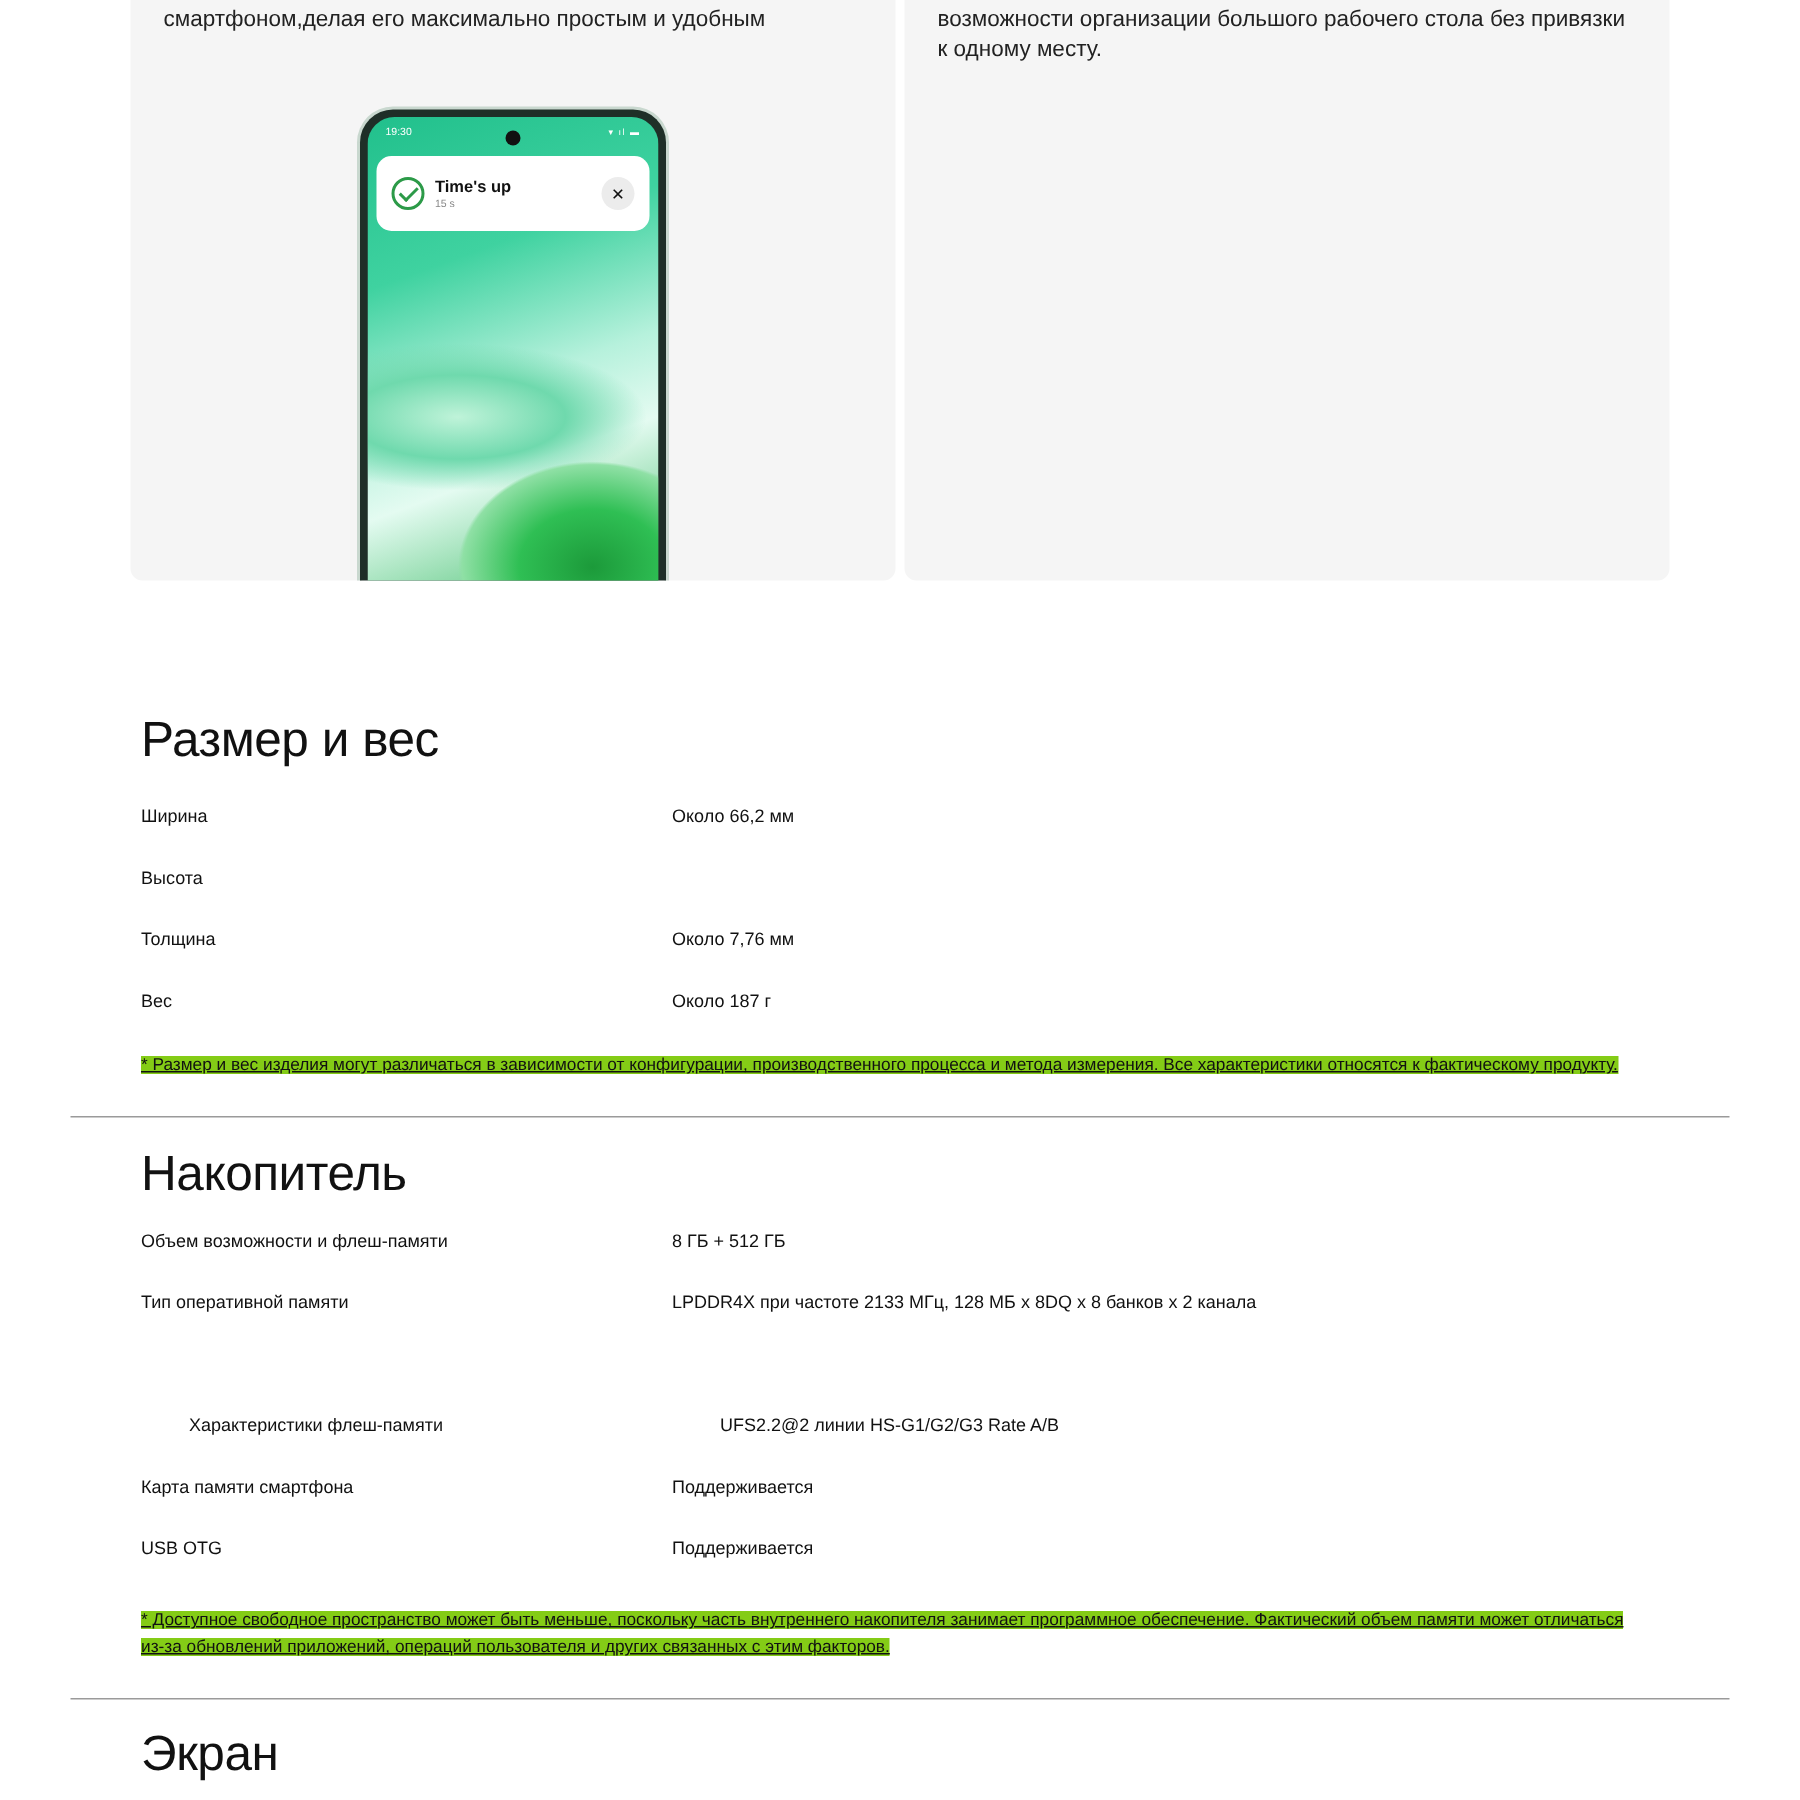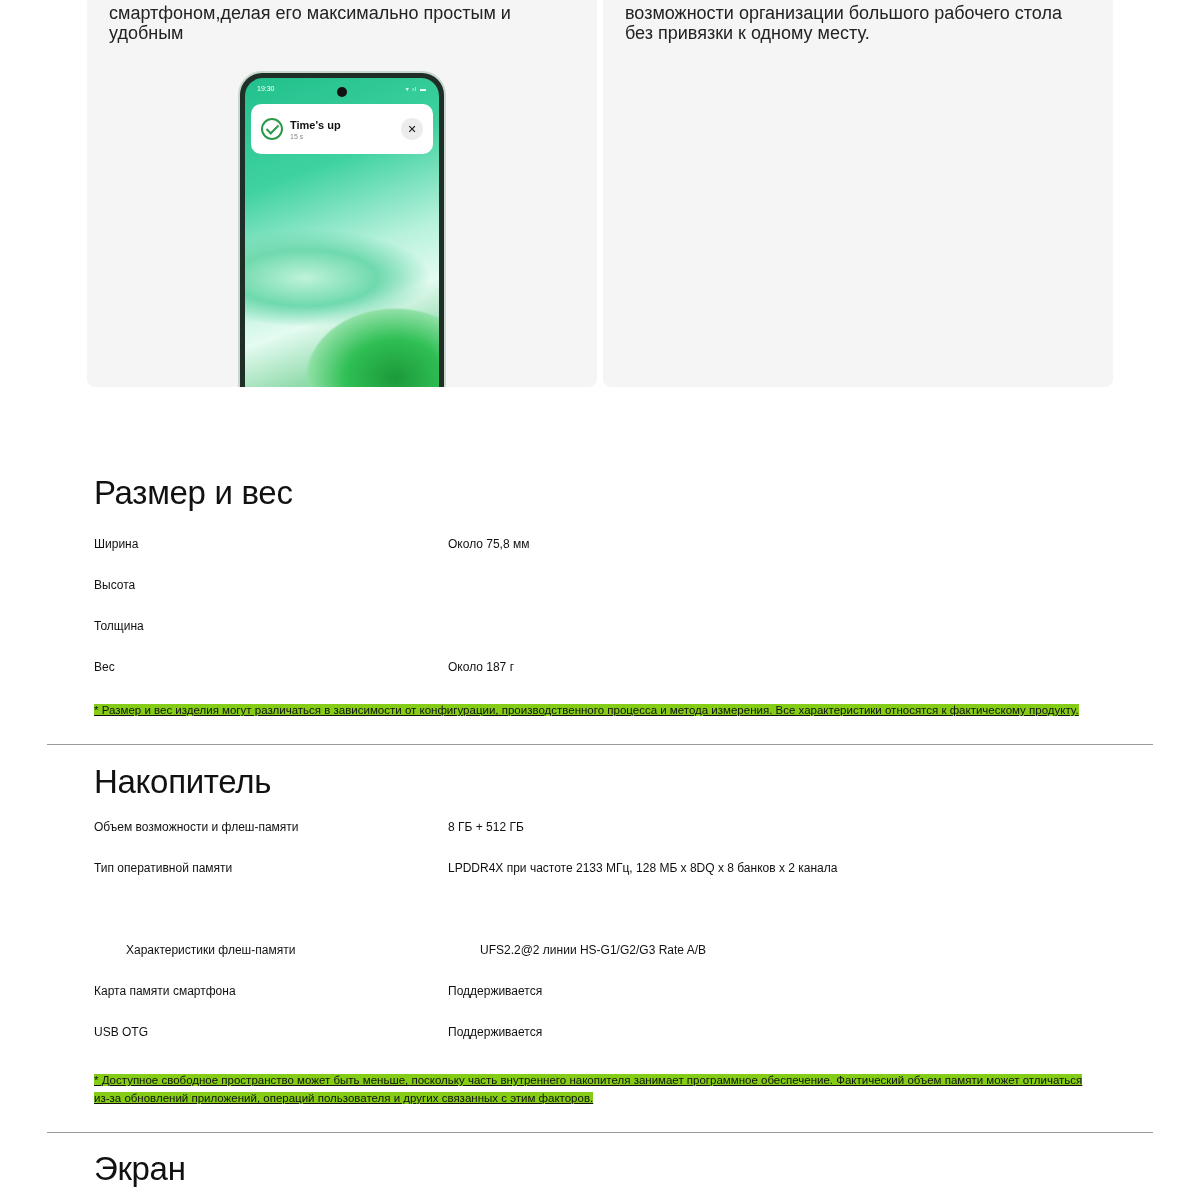--- a/index.html
+++ b/index.html
@@ -2,21 +2,21 @@
 <html><head>
 <meta charset="utf-8">
 <style>
   * { box-sizing: border-box; margin: 0; padding: 0; }
   html, body { width: 1200px; height: 1200px; overflow: hidden; background: #ffffff; }
   body { font-family: "Liberation Sans", "DejaVu Sans", sans-serif; color: #111; position: relative; }
 
   
   .cards { position: absolute; top: 0; left: 87px; width: 1026px; height: 387px; display: flex; gap: 6px; }
   .card { position: relative; width: 510px; height: 387px; background: #f5f5f5; border-radius: 0 0 8px 8px; overflow: hidden; }
-  .card-text { position: absolute; left: 22px; top: 3px; right: 20px; font-size: 18px; line-height: 20px; color: #222; }
+  .card-text { position: absolute; left: 22px; top: 3px; right: 20px; font-size: 15px; line-height: 20px; color: #222; }
 
   
   .phone { position: absolute; top: 73px; width: 204px; height: 320px; border-radius: 22px 22px 0 0; background: #1f2f28; padding: 5px 5px 0 5px; box-shadow: 0 0 0 2px #c9d8cf; }
   .phone-left { left: 153px; }
   .screen { position: relative; width: 100%; height: 100%; border-radius: 18px 18px 0 0; overflow: hidden; }
   .screen-left { background:
       radial-gradient(ellipse 140px 110px at 150px 300px, #1c9a3a 0%, #2fbf54 35%, #8fe0a5 62%, transparent 64%),
       radial-gradient(ellipse 180px 70px at 60px 200px, #bff3d9 0%, #6fd9ad 40%, transparent 70%),
       linear-gradient(160deg, #21c08c 0%, #3fd2a0 30%, #b6f1dc 55%, #e4fbf1 70%, #3dbb66 100%); padding-left: 29px; }
   .status-bar { position: absolute; top: 7px; left: 12px; right: 12px; display: flex; justify-content: space-between; font-size: 7px; color: #fff; }
@@ -67,27 +67,28 @@
 
   <div class="card">
     <p class="card-text">возможности организации большого рабочего стола без привязки к одному месту.</p>
 
   </div>
 </div>
 
 <h2 class="section-title" style="top:474px;">Размер и вес</h2>
 <div class="spec-row" style="top:524px;">
   <span class="spec-label">Ширина</span>
-  <span class="spec-value">Около 75,8 мм</span>
+  <span class="spec-value">Около 66,2 мм</span>
 </div>
 <div class="spec-row" style="top:565px;">
   <span class="spec-label">Высота</span>
 </div>
 <div class="spec-row" style="top:606px;">
   <span class="spec-label">Толщина</span>
+  <span class="spec-value">Около 7,76 мм</span>
 </div>
 <div class="spec-row" style="top:647px;">
   <span class="spec-label">Вес</span>
   <span class="spec-value">Около 187 г</span>
 </div>
 <p class="note" style="top:701px;"><span>* Размер и вес изделия могут различаться в зависимости от конфигурации, производственного процесса и метода измерения. Все характеристики относятся к фактическому продукту.</span></p>
 
 <div class="divider" style="top:744px;"></div>
 
 <h2 class="section-title" style="top:763px;">Накопитель</h2>

